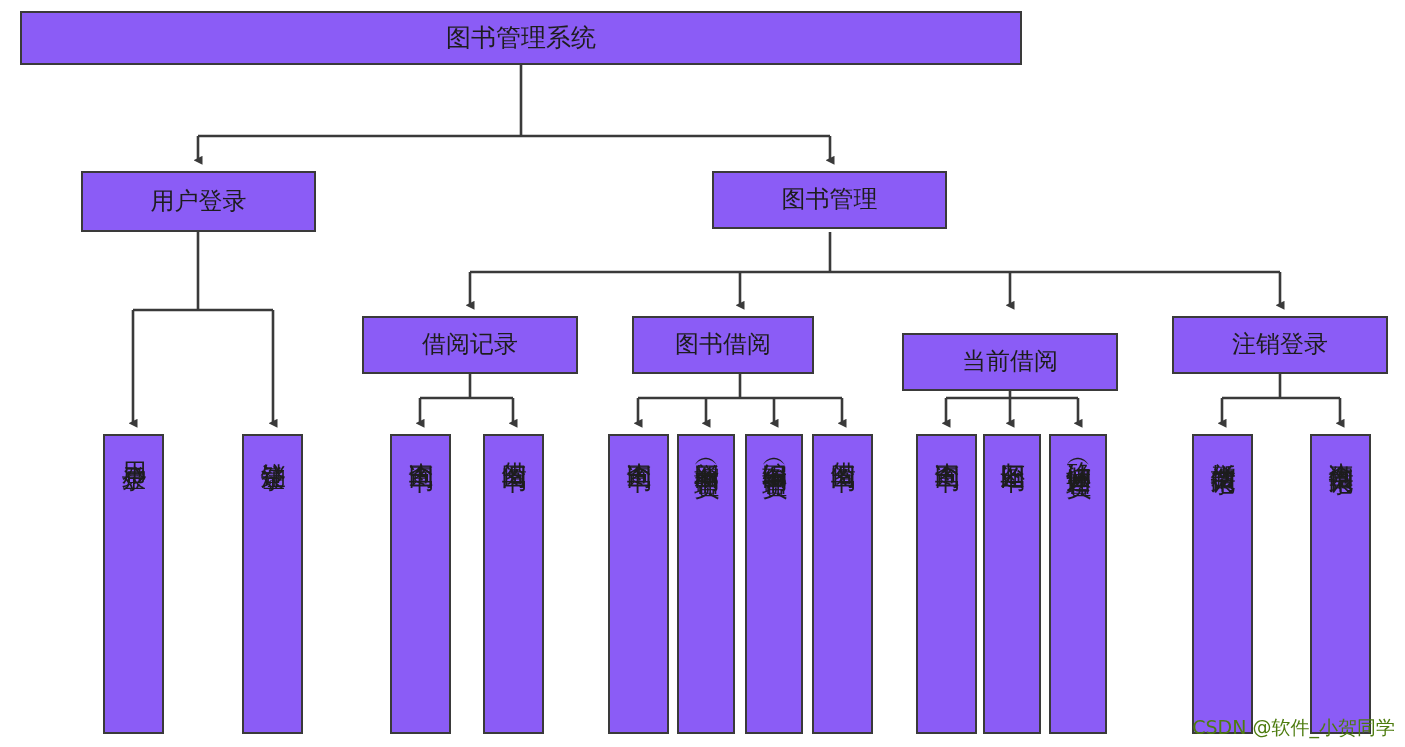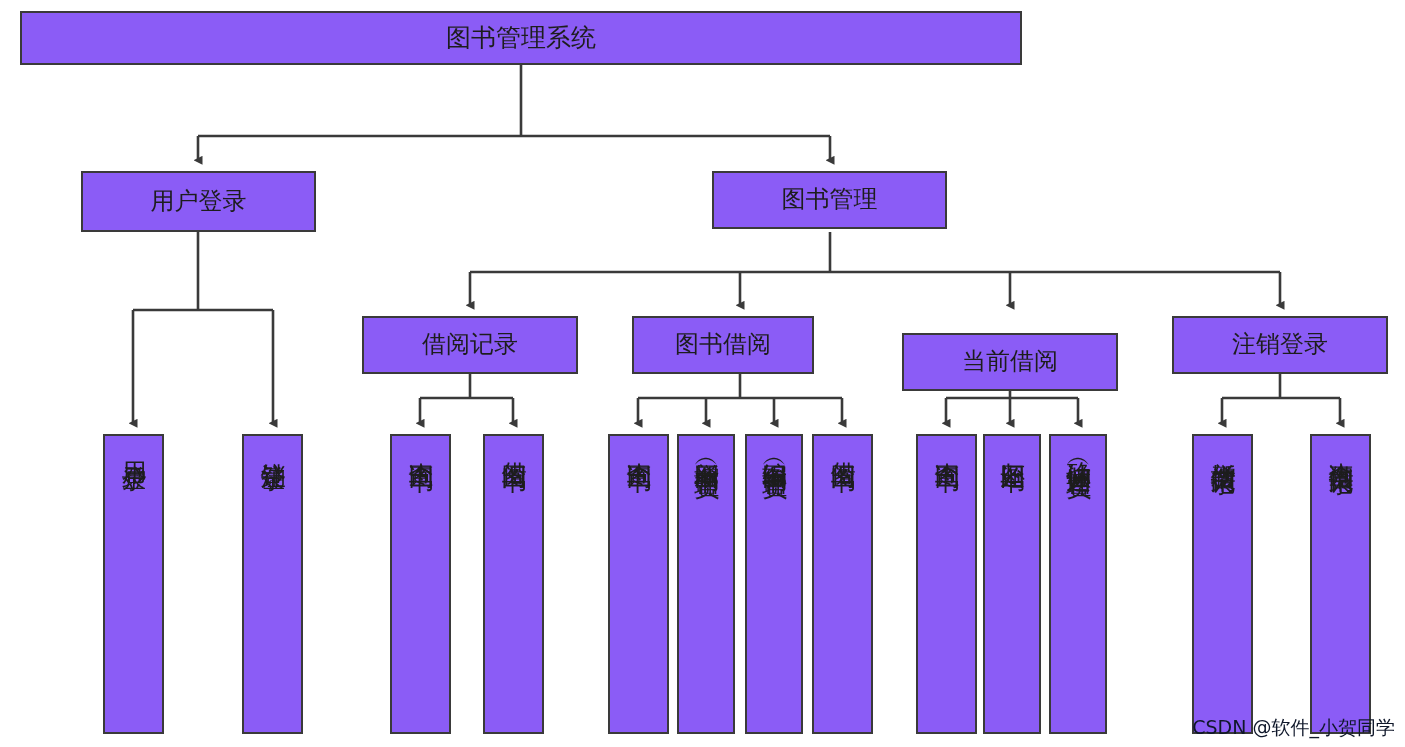--- a/index.html
+++ b/index.html
@@ -65,21 +65,21 @@
     margin: 0 auto;
   }
   .node.leaf.tall-text .node-label {
     font-size: 25px;
   }
   .watermark {
     position: absolute;
     right: 10px;
     bottom: 6px;
     font-size: 19px;
-    color: #0f172a;
+    color: #4d7c0f;
     z-index: 5;
     white-space: nowrap;
     font-family: "DejaVu Sans", "Liberation Sans", sans-serif;
   }
 </style>
 </head>
 <body>
 
 <div id="diagram-root">
 

